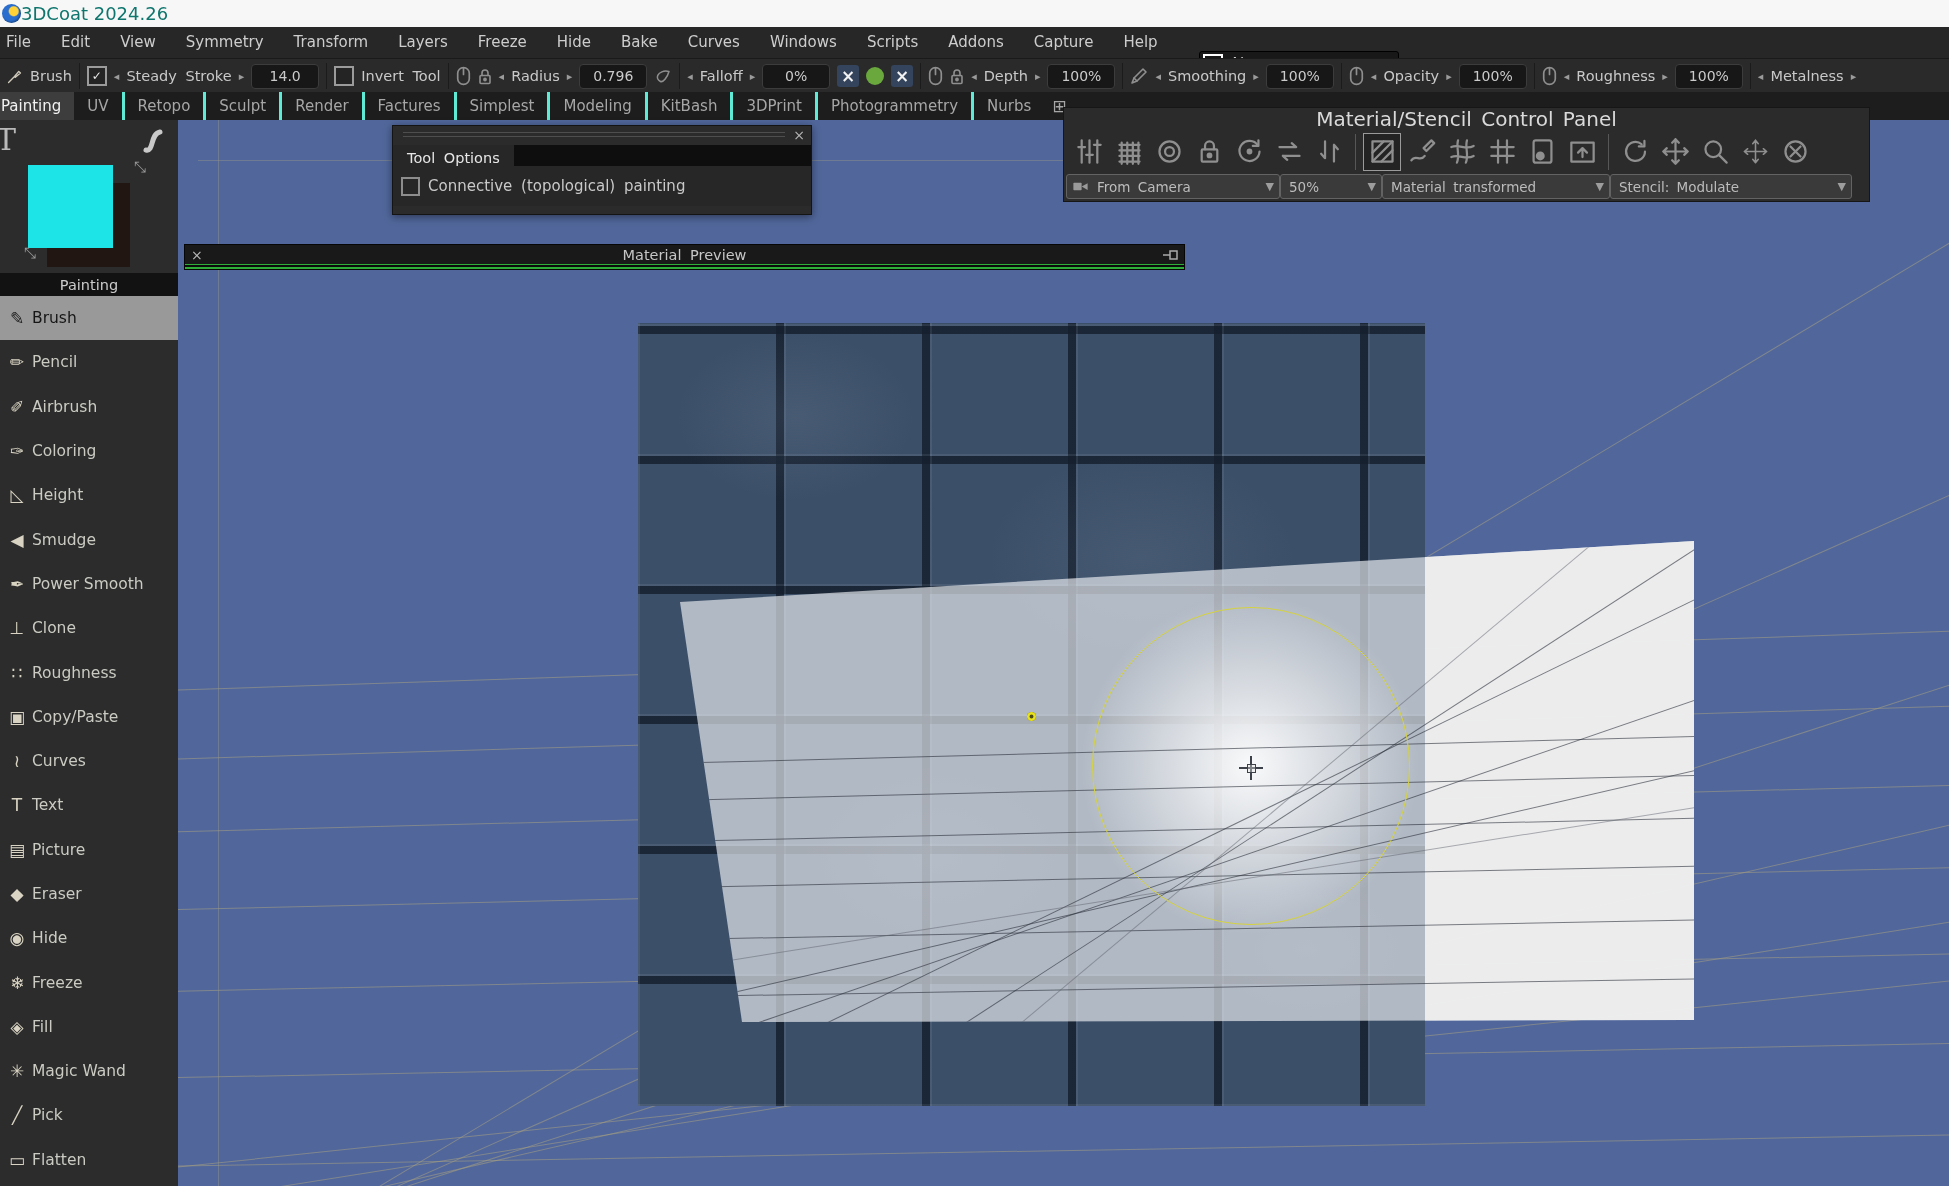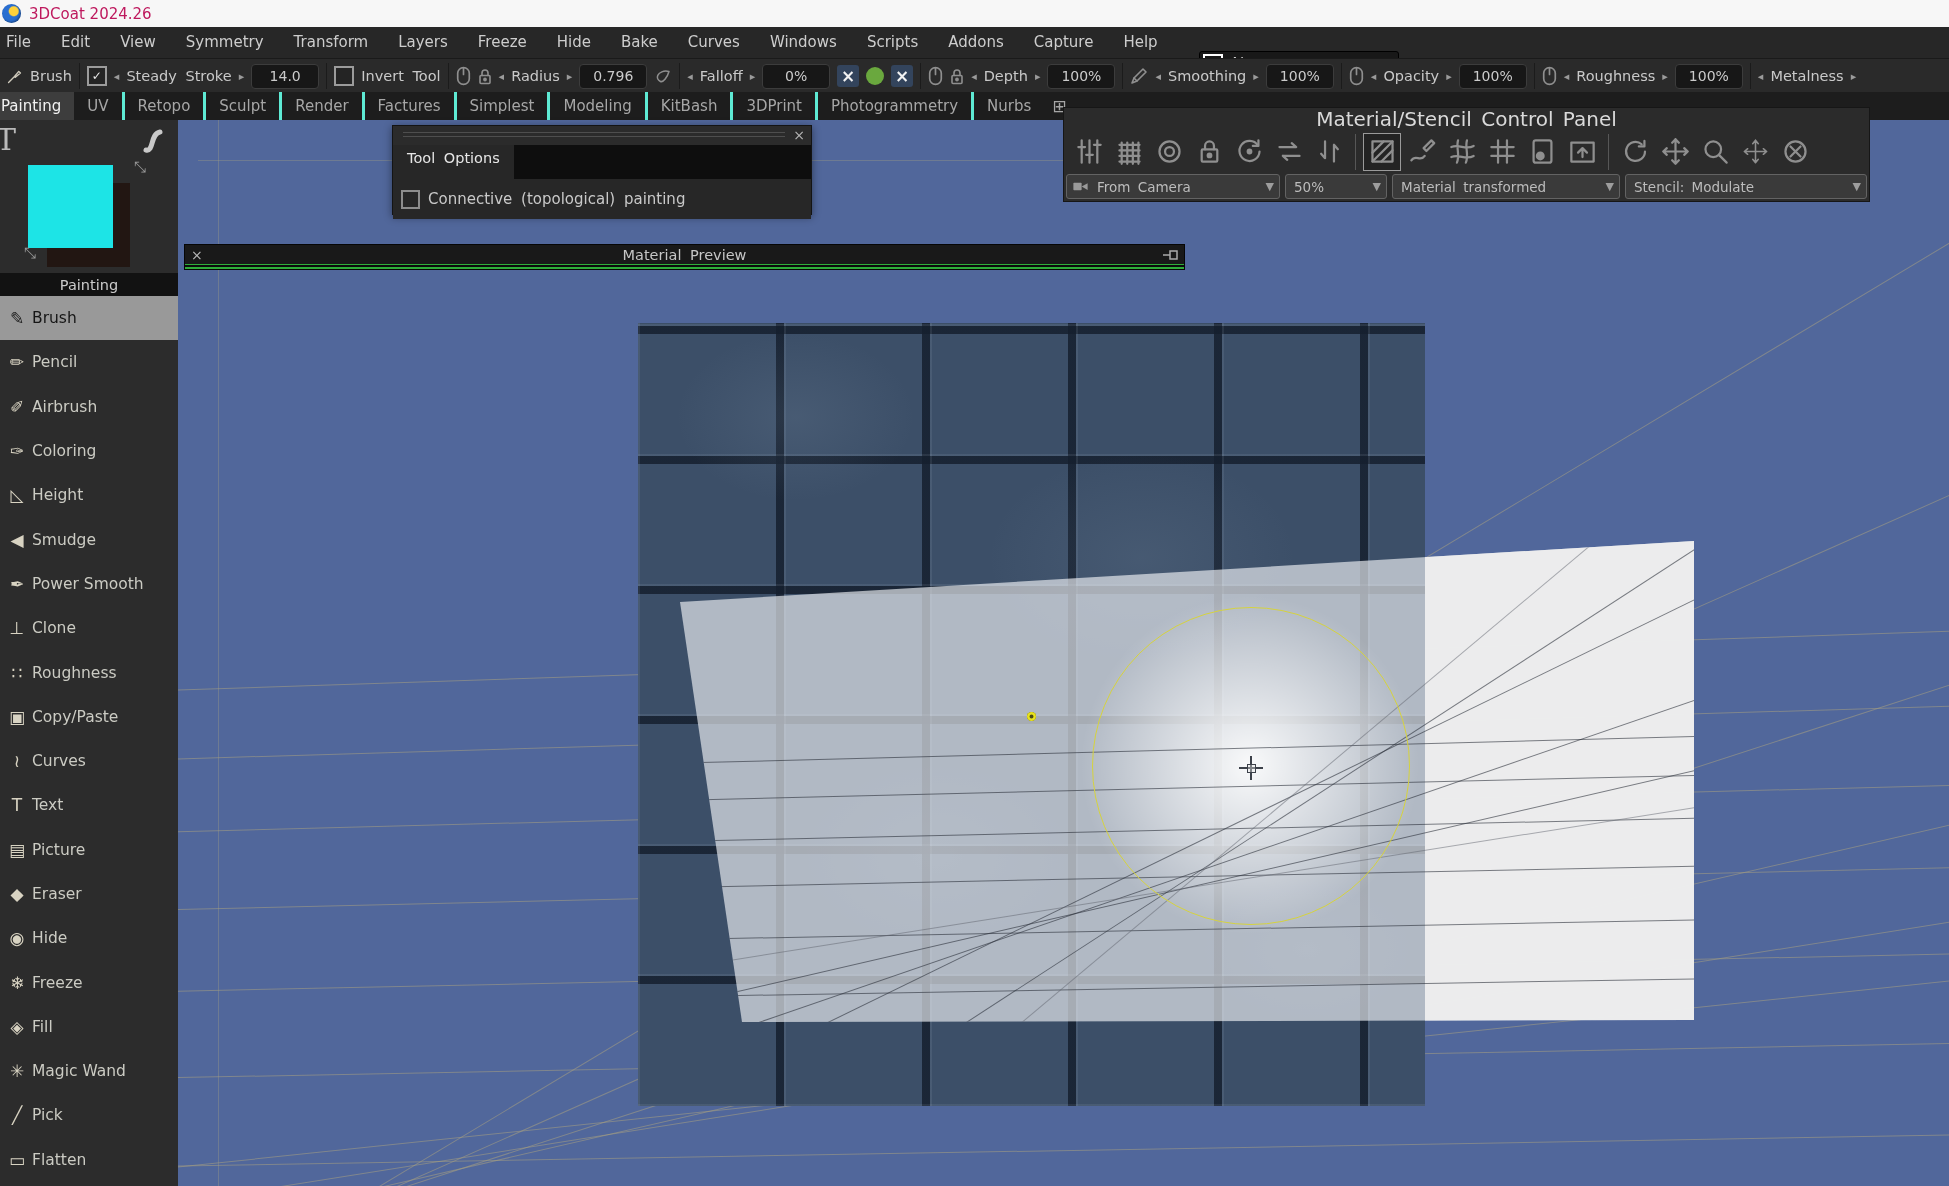--- a/index.html
+++ b/index.html
@@ -4,21 +4,21 @@
 <style>
   html,body{margin:0;padding:0;background:#222;}
   body{width:1949px;height:1186px;position:relative;overflow:hidden;
        font-family:"DejaVu Sans",sans-serif;color:#c6c6c6;-webkit-font-smoothing:antialiased;}
   .abs{position:absolute;}
   
   #titlebar{left:0;top:0;width:100%;height:27px;background:#f7f7f7;display:flex;align-items:center;}
   #applogo{width:19px;height:19px;border-radius:50%;margin-left:2px;
     background:radial-gradient(circle at 62% 38%, #ffd23a 0 26%, #2a6fd0 34% 100%);
     box-shadow:inset -1px -1px 2px rgba(0,0,0,.35);}
-  #apptitle{color:#be185d;font-size:15px;margin-left:8px;}
+  #apptitle{color:#0f766e;font-size:18px;}
   
   #menubar{left:0;top:27px;width:100%;height:31px;background:#272727;display:flex;align-items:center;}
   .menu-item{padding:0 15px;font-size:15px;color:#cdcdcd;line-height:31px;word-spacing:3px;}
   #menubar .menu-item:first-child{margin-left:-9px;}
   #always-wrap{display:flex;align-items:center;margin-left:26px;margin-top:43px;}
   #always-box{width:198px;height:24px;background:#181818;border:1px solid #000;border-radius:3px;
     display:flex;align-items:center;}
   #always-check{width:16px;height:16px;border:2px solid #fff;background:#181818;margin-left:3px;}
   #always-label{font-size:15px;color:#d4d4d4;margin-left:7px;}
   #always-caret{color:#8d8d8d;font-size:12px;margin-left:8px;}
@@ -86,33 +86,33 @@
   #crosshair .ch-v{position:absolute;left:11px;top:0;width:1.5px;height:24px;background:#3c414a;}
   #crosshair .ch-h{position:absolute;left:0;top:11px;width:24px;height:1.5px;background:#3c414a;}
   #crosshair .ch-b{position:absolute;left:8px;top:8px;width:7px;height:7px;border:1.5px solid #3c414a;background:rgba(230,230,230,.4);}
   
   .panel{background:#2b2b2b;border:1px solid #141414;box-shadow:0 2px 8px rgba(0,0,0,.45);}
   #tool-options{left:392px;top:125px;width:418px;height:88px;}
   #to-titlebar{height:19px;background:#2b2b2b;position:relative;display:flex;align-items:center;}
   #to-grip{flex:1;height:7px;margin:0 26px 0 10px;
     background:repeating-linear-gradient(to bottom,#4e4e4e 0 1px,transparent 1px 4px);}
   #to-close{position:absolute;right:6px;top:1px;color:#b4b4b4;font-size:14px;}
-  #to-tabs{height:34px;background:#0e0e0e;display:flex;}
+  #to-tabs{height:21px;background:#0e0e0e;display:flex;}
   #to-tab{background:#272727;color:#e6e6e6;font-size:14.5px;padding:0 14px;line-height:27px;word-spacing:4px;}
   #to-body{height:40px;display:flex;align-items:center;background:#272727;}
   #to-check{width:15px;height:15px;border:2px solid #8d8d8d;background:transparent;margin-left:8px;flex:none;}
   #to-check-label{font-size:15px;color:#c9c9c9;margin-left:8px;word-spacing:4px;}
   #mat-panel{left:1063px;top:107px;width:805px;height:93px;background:#2b2b2b;border:1px solid #161616;}
   #mp-title{height:21px;font-size:20px;color:#dadada;display:flex;align-items:center;justify-content:center;word-spacing:3px;}
   #mp-icons{height:45px;display:flex;align-items:center;padding:0 6px;gap:2px;}
   .mp-ic{width:38px;height:38px;display:flex;align-items:center;justify-content:center;}
   .mp-ic svg{stroke:#8f8f8f;fill:none;stroke-width:2;stroke-linecap:round;stroke-linejoin:round;}
   .mp-ic.sel{border:1px solid #9a9a9a;background:#232323;width:36px;height:36px;}
   .mp-sep{width:1px;height:36px;background:#575757;margin:0 5px;flex:none;}
-  #mp-drops{height:25px;display:flex;padding:0 2px;gap:5px;}
+  #mp-drops{height:25px;display:flex;padding:0 2px;}
   .drop{height:23px;background:#3a3a3a;border:1px solid #636363;border-radius:3px;
     display:flex;align-items:center;font-size:13.5px;color:#bcbcbc;position:relative;word-spacing:3px;}
   .drop .dlabel{margin-left:8px;white-space:nowrap;overflow:hidden;}
   .drop .dcaret{position:absolute;right:5px;color:#9d9d9d;font-size:11px;}
   .drop svg{margin-left:5px;flex:none;}
   
   #preview-bar{left:184px;top:244px;width:999px;height:24px;background:#191919;border:1px solid #060606;}
   #pv-inner{position:relative;height:19px;display:flex;align-items:center;}
   #pv-close{position:absolute;left:6px;color:#b8b8b8;font-size:14px;}
   #pv-title{width:100%;text-align:center;font-size:14.5px;color:#c6c6c6;word-spacing:4px;}

